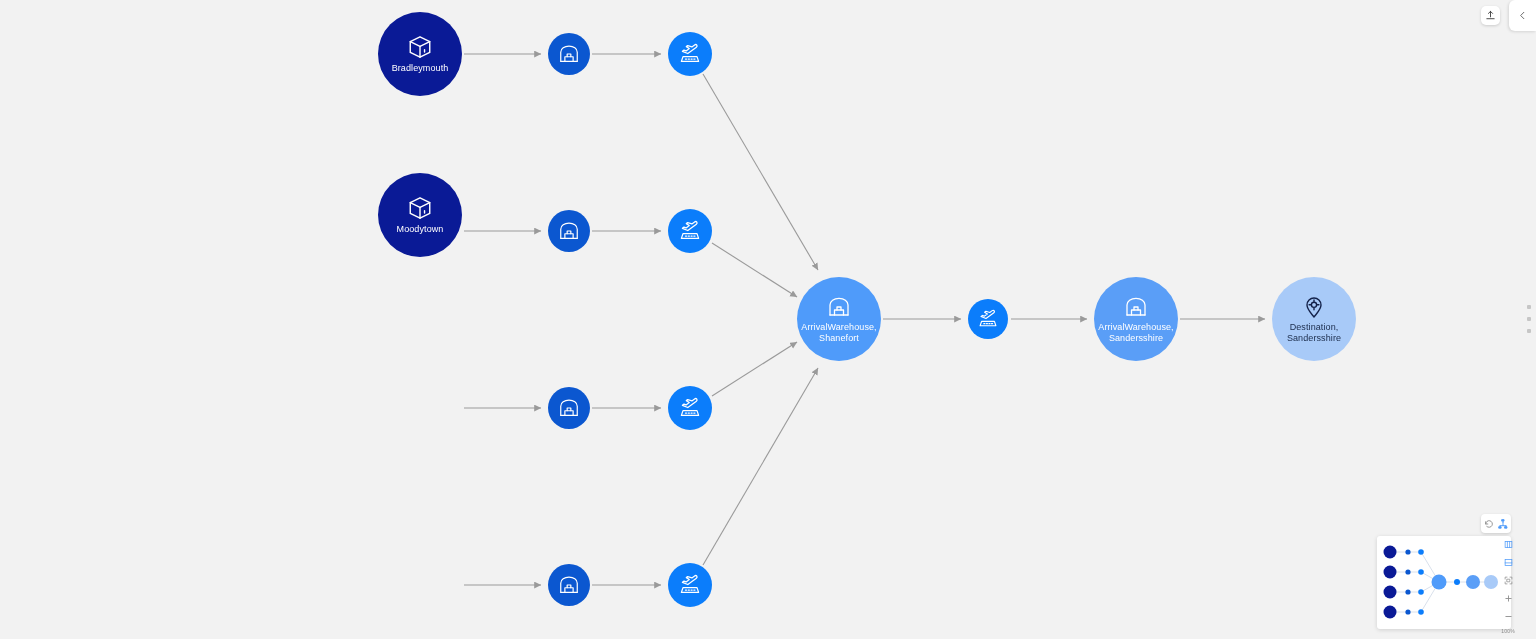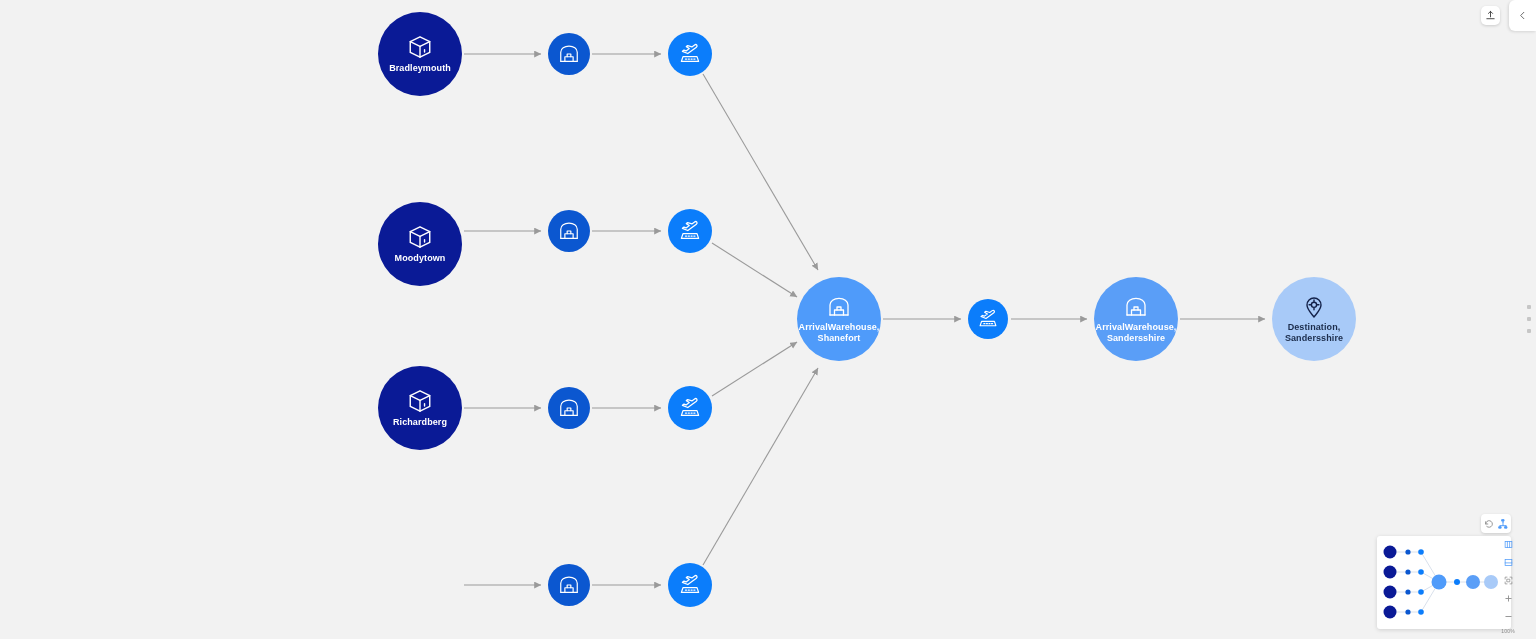--- a/index.html
+++ b/index.html
@@ -6,21 +6,21 @@
   body{
     width:1536px;height:639px;overflow:hidden;
     background:#f2f2f2;
     font-family:"Liberation Sans", sans-serif;
     position:relative;
   }
   #canvas{position:absolute;inset:0;background:#f2f2f2;}
   svg.edges{position:absolute;left:0;top:0;width:1536px;height:639px;pointer-events:none;}
 
   .node{position:absolute;border-radius:50%;display:flex;flex-direction:column;
-        align-items:center;justify-content:center;box-sizing:border-box;font-weight:bold;}
+        align-items:center;justify-content:center;box-sizing:border-box;}
   .node .ico{display:block;line-height:0;}
   .node .lbl{font-size:9px;line-height:11px;text-align:center;letter-spacing:.1px;
              margin-top:3px;white-space:pre-line;}
 
   .src{width:84px;height:84px;background:#0a1a96;color:#ffffff;}
   .wh{width:42px;height:42px;background:#0b57d0;}
   .air{width:44px;height:44px;background:#0b7dfb;}
   .air-mid{width:40px;height:40px;background:#0b7dfb;}
   .hub{width:84px;height:84px;background:#4f9bfa;color:#ffffff;}
   .hub2{width:84px;height:84px;background:#5a9ef7;color:#ffffff;}
@@ -88,43 +88,32 @@
       <svg width="26" height="26" viewBox="0 0 24 24" fill="none" stroke="#ffffff" stroke-width="1.3" stroke-linejoin="round" stroke-linecap="round">
         <path d="M12 2.6 21 7v10l-9 4.4L3 17V7z"></path>
         <path d="M3 7l9 4.4L21 7"></path>
           <path d="M12 11.4v10"></path>
         <path d="M16.2 14.6v2.1"></path>
       </svg>
     </span>
     <span class="lbl">Bradleymouth</span>
   </div>
 
-  <div class="node src" style="left:378px;top:202px;">
+  <div class="node src" style="left:378px;top:173px;">
     <span class="ico">
       <svg width="26" height="26" viewBox="0 0 24 24" fill="none" stroke="#ffffff" stroke-width="1.3" stroke-linejoin="round" stroke-linecap="round">
         <path d="M12 2.6 21 7v10l-9 4.4L3 17V7z"></path>
         <path d="M3 7l9 4.4L21 7"></path>
           <path d="M12 11.4v10"></path>
         <path d="M16.2 14.6v2.1"></path>
       </svg>
     </span>
     <span class="lbl">Moodytown</span>
   </div>
 
-  <div class="node src" style="left:378px;top:366px;">
-    <span class="ico">
-      <svg width="26" height="26" viewBox="0 0 24 24" fill="none" stroke="#ffffff" stroke-width="1.3" stroke-linejoin="round" stroke-linecap="round">
-        <path d="M12 2.6 21 7v10l-9 4.4L3 17V7z"></path>
-        <path d="M3 7l9 4.4L21 7"></path>
-          <path d="M12 11.4v10"></path>
-        <path d="M16.2 14.6v2.1"></path>
-      </svg>
-    </span>
-    <span class="lbl">Richardberg</span>
-  </div>
 
 
   <div class="node wh" style="left:548px;top:33px;">
     <span class="ico">
       <svg width="22" height="22" viewBox="0 0 24 24" fill="none" stroke="#ffffff" stroke-width="1.3" stroke-linejoin="round" stroke-linecap="round">
         <path d="M3 20V10c0-3.9 4-6.6 9-6.6s9 2.7 9 6.6v10"></path>
         <path d="M7.5 20v-5h9v5"></path>
           <path d="M10 15v-3h4v3"></path>
         <path d="M3 20h18"></path>
       </svg>

